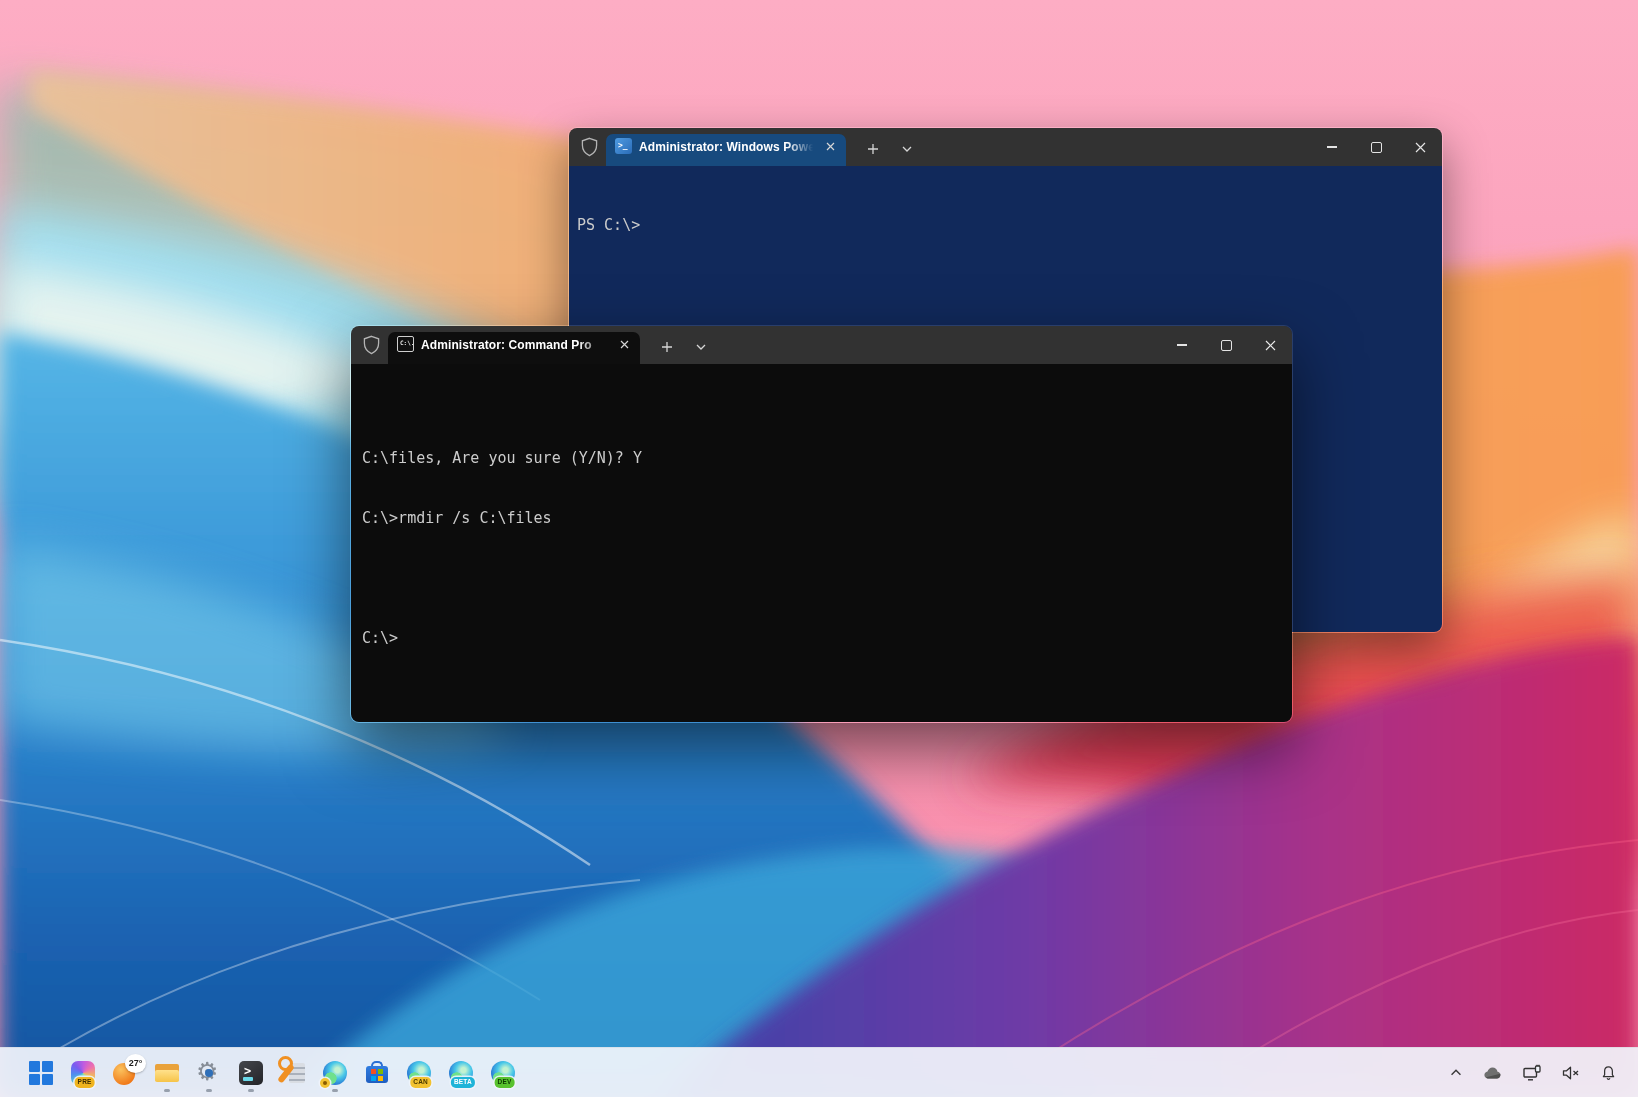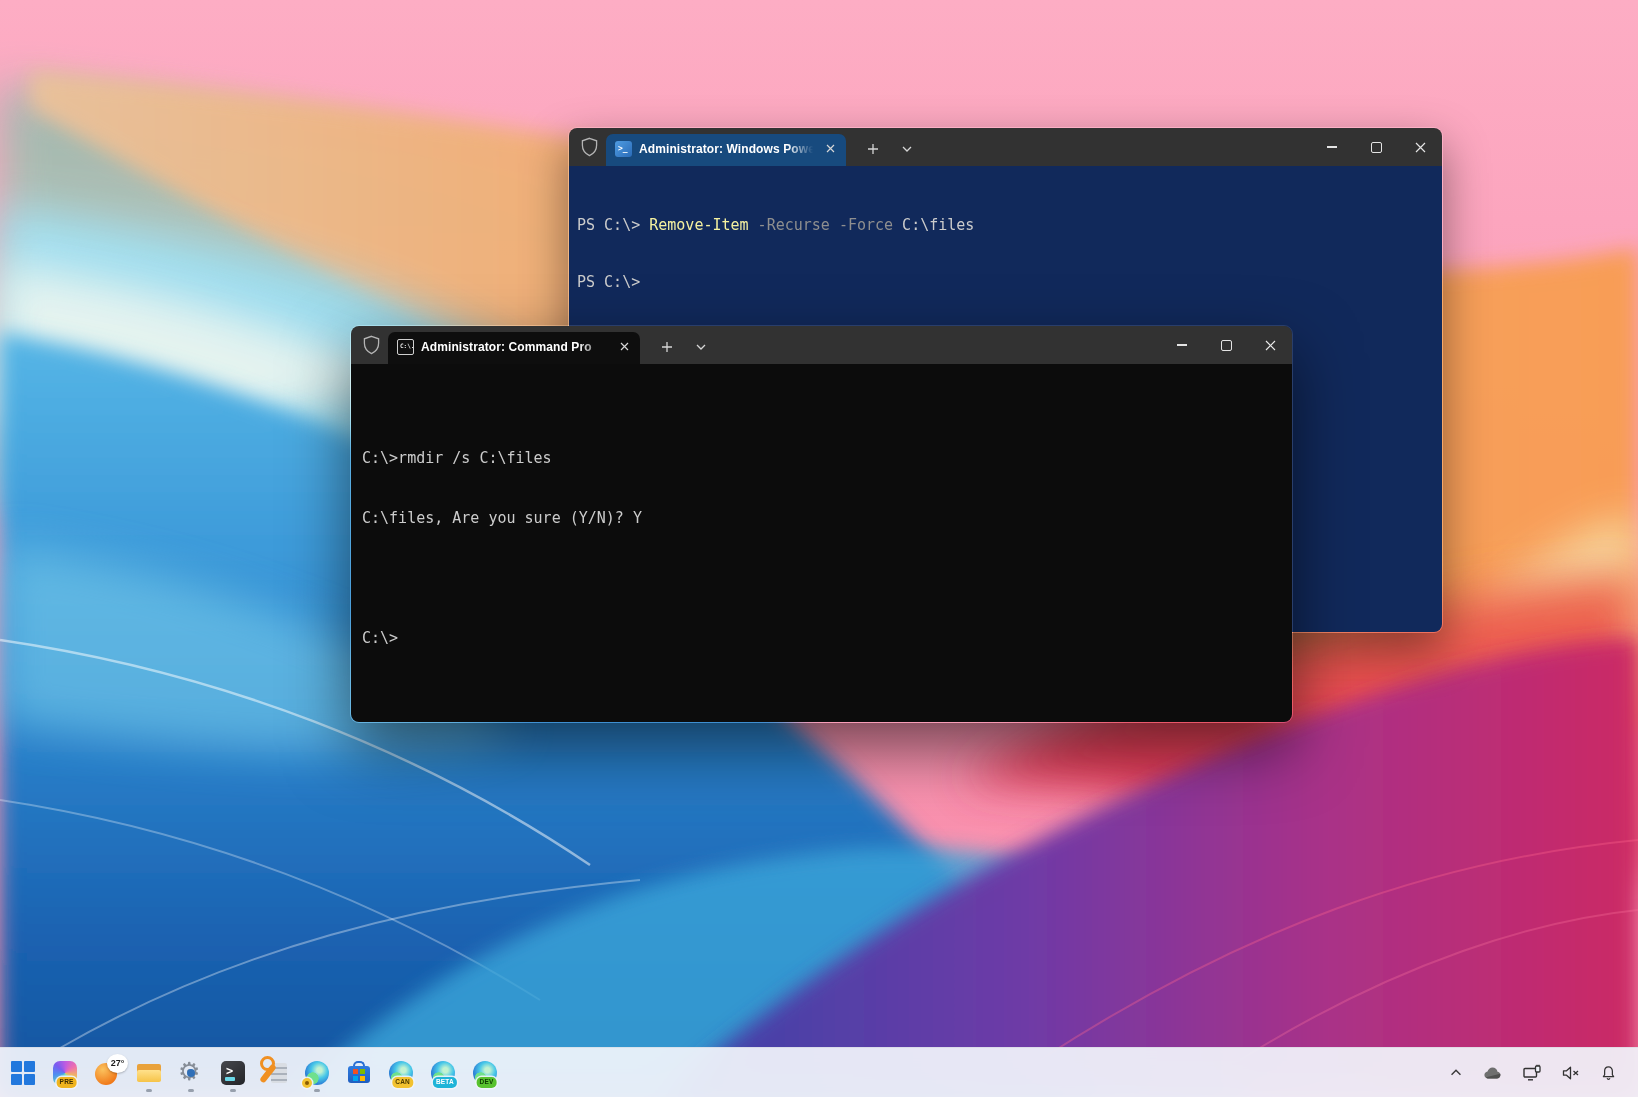--- a/index.html
+++ b/index.html
@@ -9,21 +9,21 @@
   
   .win{position:absolute;border-radius:9px;overflow:hidden;box-sizing:border-box;
        border:1px solid rgba(255,255,255,.10);}
   .win-ps{left:568px;top:127px;width:875px;height:506px;z-index:2;
           box-shadow:0 18px 46px rgba(0,0,0,.42);}
   .win-cmd{left:350px;top:325px;width:943px;height:398px;z-index:3;
            box-shadow:0 26px 64px rgba(0,0,0,.55);}
 
   .titlebar{position:relative;height:38px;background:#323232;display:flex;align-items:flex-end;}
   .shield{align-self:center;margin:0 7px 0 11px;display:flex;}
-  .tab{height:32px;display:flex;align-items:center;gap:7px;padding:0 8px 3px 9px;
+  .tab{height:32px;display:flex;align-items:flex-end;gap:7px;padding:0 8px 12px 9px;
        border-radius:7px 7px 0 0;box-sizing:border-box;}
   .win-ps .tab{width:240px;background:#174a7e;}
   .win-cmd .tab{width:252px;background:#0e0e0e;}
   .tabtitle{flex:1;color:#fff;font-size:12px;font-weight:700;letter-spacing:.1px;
             white-space:nowrap;overflow:hidden;
             -webkit-mask-image:linear-gradient(90deg,#000 84%,transparent 99%);
             mask-image:linear-gradient(90deg,#000 84%,transparent 99%);}
   .tabclose{display:flex;align-items:center;justify-content:center;width:16px;height:16px;border-radius:3px;}
   .tbicon{width:17px;height:16px;border-radius:3px;position:relative;flex:0 0 auto;}
   .psicon{background:linear-gradient(135deg,#4f9ce2,#2b6cb8);}
@@ -48,21 +48,21 @@
   .term-cmd .tline{min-height:20px;}
   .seg-cmdlet{color:#f5f1a0;}
   .seg-param{color:#8f8f8f;}
   .seg-plain{color:#cccccc;}
 
   
   .taskbar{position:absolute;left:0;right:0;bottom:0;height:49px;z-index:10;
            background:rgba(241,244,251,.93);backdrop-filter:blur(12px);
            border-top:1px solid rgba(0,0,0,.05);
            display:flex;align-items:center;justify-content:space-between;}
-  .tb-left{display:flex;align-items:center;gap:4px;padding-left:4px;}
+  .tb-left{display:flex;align-items:center;gap:4px;padding-left:22px;}
   .tb-btn{position:relative;width:38px;height:42px;border:none;background:transparent;
           display:flex;align-items:center;justify-content:center;padding:0;border-radius:6px;}
   .run-dot{position:absolute;bottom:2px;left:50%;transform:translateX(-50%);
            width:6px;height:3px;border-radius:2px;background:#97a0ad;}
   .badge{position:absolute;bottom:-2px;left:50%;transform:translateX(-42%);
          font:700 6.5px/1 "Liberation Sans",sans-serif;padding:2px 3px;border-radius:5px;
          letter-spacing:.2px;white-space:nowrap;box-shadow:0 0 0 1.5px rgba(241,244,251,.9);}
   .badge-pre{background:#f0b41e;color:#3c2c00;}
   .badge-can{background:#f2c230;color:#4a3a00;}
   .badge-beta{background:#1fb4d8;color:#fff;}
@@ -228,21 +228,20 @@
             <i class="box"></i>
           </span>
         <span class="cap">
           <svg width="11" height="11" viewBox="0 0 11 11">
               <path d="M1,1 10,10 M10,1 1,10" stroke="#e4e4e4" stroke-width="1.2"></path>
             </svg>
         </span>
       </div>
     </header>
     <div class="term term-ps">
-      <div class="tline"><span class="seg-plain">PS C:\&gt; </span><span class="seg-cmdlet">Remove-Item</span><span class="seg-param"> -Recurse</span><span class="seg-param"> -Force</span><span class="seg-plain"> C:\files</span></div>
       <div class="tline"><span class="seg-plain">PS C:\&gt;</span></div>
     </div>
   </section>
 
   <section class="win win-cmd">
     <header class="titlebar">
       <span class="shield">
         <svg width="19" height="20" viewBox="0 0 19 20">
             <path d="M9.5 1.3 L16.6 3.8 V8.3 C16.6 13.3 13.8 16.6 9.5 18.6 C5.2 16.6 2.4 13.3 2.4 8.3 V3.8 Z" fill="none" stroke="#b4b4b4" stroke-width="1.3"></path>
           </svg>
@@ -274,22 +273,22 @@
             <i class="box"></i>
           </span>
         <span class="cap">
           <svg width="11" height="11" viewBox="0 0 11 11">
               <path d="M1,1 10,10 M10,1 1,10" stroke="#e8e8e8" stroke-width="1.2"></path>
             </svg>
         </span>
       </div>
     </header>
     <div class="term term-cmd">
+      <div class="tline">C:\files, Are you sure (Y/N)? Y</div>
       <div class="tline">C:\&gt;rmdir /s C:\files</div>
-      <div class="tline">C:\files, Are you sure (Y/N)? Y</div>
       <div class="tline"></div>
       <div class="tline">C:\&gt;</div>
     </div>
   </section>
 
   <footer class="taskbar">
     <div class="tb-left">
 
       <button class="tb-btn">
         <span class="ic ic-start">

